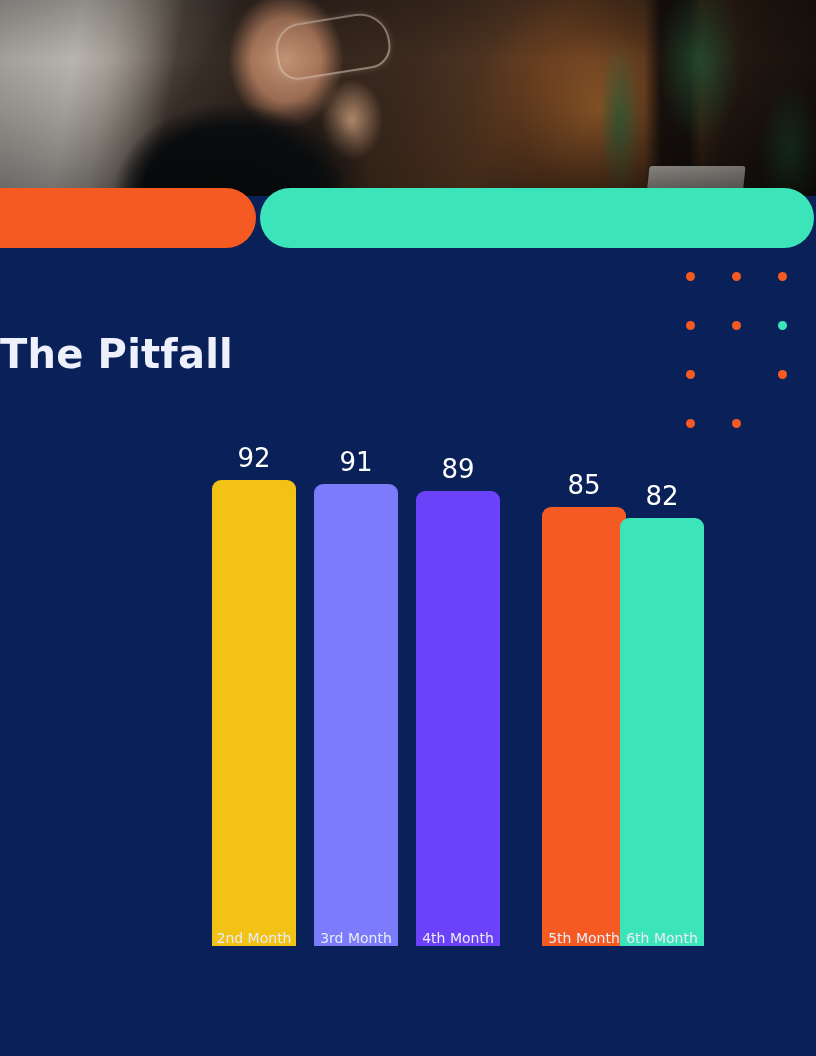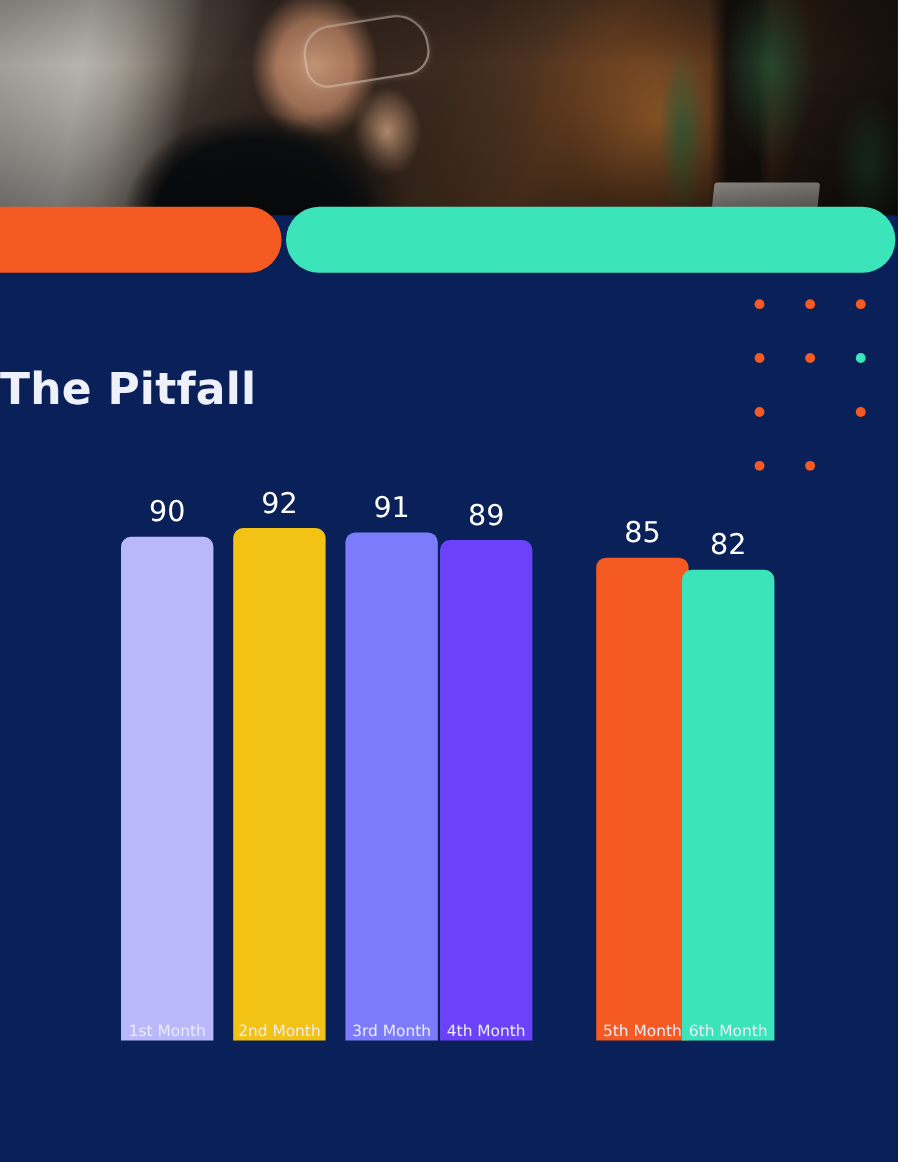--- a/index.html
+++ b/index.html
@@ -184,36 +184,31 @@
     <span class="dot" style="left: 92px; top: 49px; background: rgb(60, 229, 185);"></span>
     <span class="dot" style="left: 0px; top: 98px; background: rgb(245, 90, 34);"></span>
     <span class="dot" style="left: 92px; top: 98px; background: rgb(245, 90, 34);"></span>
     <span class="dot" style="left: 0px; top: 147px; background: rgb(245, 90, 34);"></span>
     <span class="dot" style="left: 46px; top: 147px; background: rgb(245, 90, 34);"></span>
   </div>
 
 <div class="chart-title">The Pitfall</div>
 
 <div class="chart" id="chart">
-    <div class="bar-col" style="left: 0px;">
-      <div class="bar-value">90</div>
-      <div class="bar" style="height: 458.4px; background: rgb(184, 184, 251);"></div>
-      <div class="bar-label">1st Month</div>
-    </div>
     <div class="bar-col" style="left: 102px;">
       <div class="bar-value">92</div>
       <div class="bar" style="height: 466px; background: rgb(242, 195, 20);"></div>
       <div class="bar-label">2nd Month</div>
     </div>
     <div class="bar-col" style="left: 204px; justify-content: flex-end;">
       <div class="bar-value">91</div>
       <div class="bar" style="height: 462.2px; background: rgb(123, 123, 251);"></div>
       <div class="bar-label">3rd Month</div>
     </div>
-    <div class="bar-col" style="left: 290px;">
+    <div class="bar-col" style="left: 306px;">
       <div class="bar-value">89</div>
       <div class="bar" style="height: 454.6px; background: rgb(107, 66, 250);"></div>
       <div class="bar-label">4th Month</div>
     </div>
     <div class="bar-col" style="left: 432px;">
       <div class="bar-value">85</div>
       <div class="bar" style="height: 439.4px; background: rgb(245, 90, 34);"></div>
       <div class="bar-label">5th Month</div>
     </div>
     <div class="bar-col" style="left: 510px;">

